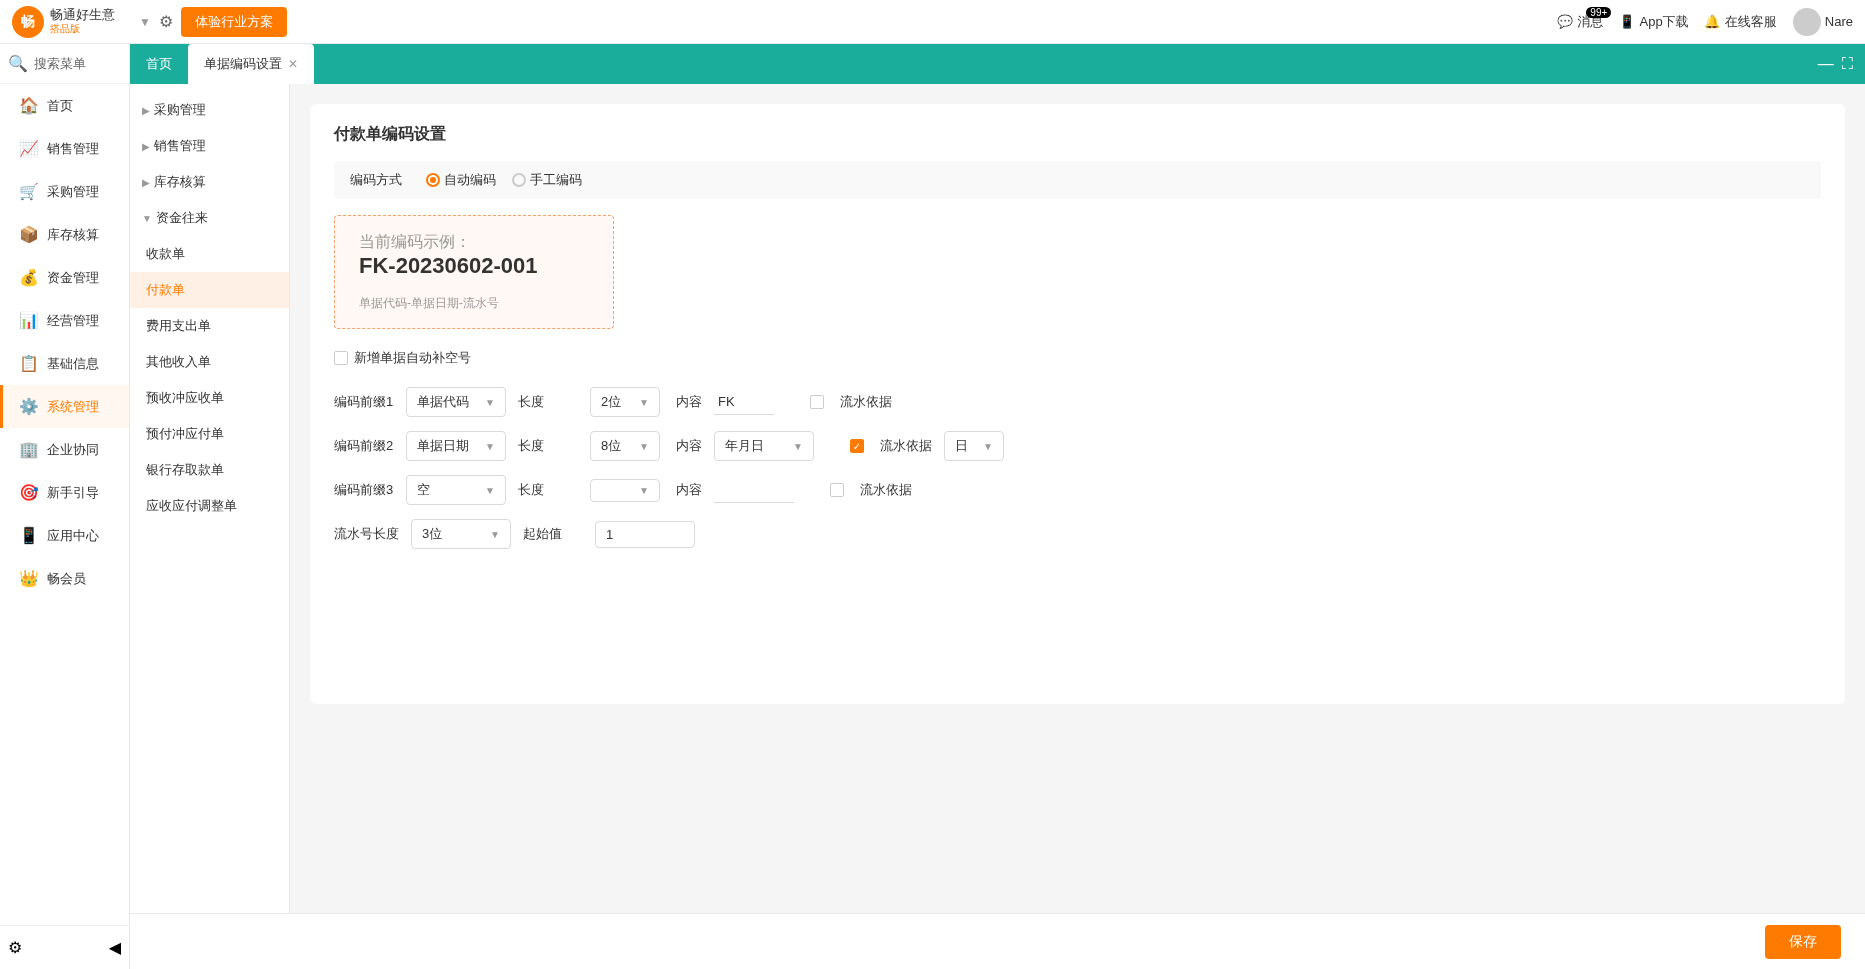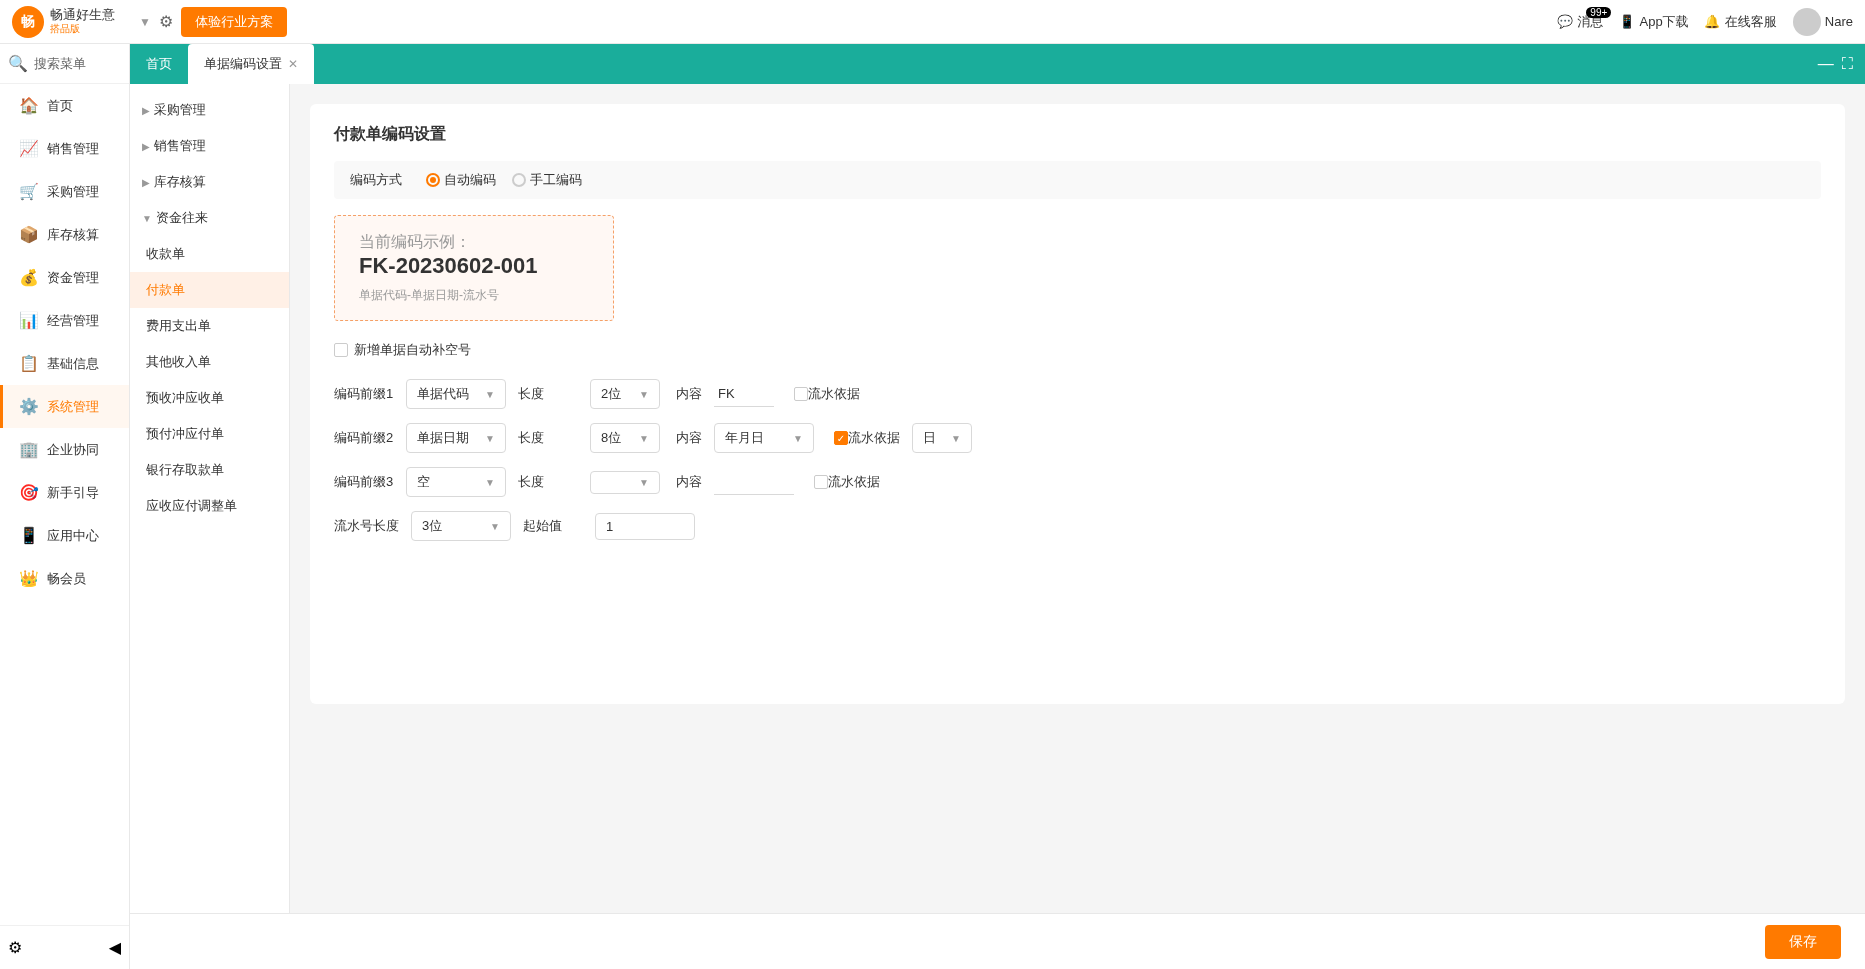--- a/index.html
+++ b/index.html
@@ -151,39 +151,39 @@
       border: 1px dashed #f5a067;
       background: #fff8f4;
       border-radius: 4px;
       padding: 16px 24px;
       display: inline-block;
       margin-bottom: 20px;
       min-width: 280px;
     }
     .example-label { font-size: 16px; color: #999; }
     .example-code { font-size: 22px; font-weight: bold; color: #333; }
-    .example-desc { font-size: 12px; color: #999; margin-top: 8px; }
+    .example-desc { font-size: 12px; color: #999; margin-top: 16px; }
 
     
     .checkbox-row { display: flex; align-items: center; gap: 6px; margin-bottom: 20px; font-size: 13px; color: #333; }
     .checkbox-box { width: 14px; height: 14px; border: 1px solid #ccc; border-radius: 2px; cursor: pointer; }
     .form-row { display: flex; align-items: center; gap: 12px; margin-bottom: 14px; flex-wrap: wrap; }
     .form-label { font-size: 13px; color: #333; min-width: 60px; }
     .form-select {
       display: flex; align-items: center; gap: 4px;
       border: 1px solid #d9d9d9; border-radius: 4px;
       padding: 5px 10px; font-size: 13px; color: #333;
       background: #fff; cursor: pointer; min-width: 100px;
     }
     .form-select-sm { min-width: 70px; }
     .form-select-arrow { color: #999; font-size: 10px; margin-left: auto; }
     .form-input { border: 1px solid #d9d9d9; border-radius: 4px; padding: 5px 10px; font-size: 13px; color: #333; background: #fff; min-width: 80px; }
     .form-input-readonly { border-bottom: 1px solid #d9d9d9; border-top: none; border-left: none; border-right: none; padding: 5px 4px; font-size: 13px; color: #333; min-width: 60px; background: transparent; }
     .content-label { font-size: 13px; color: #333; margin-left: 4px; }
-    .checkbox-inline { display: flex; align-items: center; gap: 0; font-size: 13px; color: #333; margin-left: 8px; }
+    .checkbox-inline { display: flex; align-items: center; gap: 16px; font-size: 13px; color: #333; margin-left: 24px; }
     .checkbox-checked { width: 14px; height: 14px; border: 1px solid #ff7a00; background: #ff7a00; border-radius: 2px; display: flex; align-items: center; justify-content: center; cursor: pointer; }
     .checkbox-checked::after { content: '✓'; color: #fff; font-size: 10px; }
     .checkbox-unchecked { width: 14px; height: 14px; border: 1px solid #ccc; border-radius: 2px; cursor: pointer; }
     .flow-select { display: flex; align-items: center; gap: 4px; border: 1px solid #d9d9d9; border-radius: 4px; padding: 5px 10px; font-size: 13px; color: #333; background: #fff; cursor: pointer; min-width: 60px; }
 
     
     .sep-row { display: flex; align-items: center; gap: 12px; margin-bottom: 14px; flex-wrap: wrap; }
     .sep-label { font-size: 13px; color: #333; }
 
     

